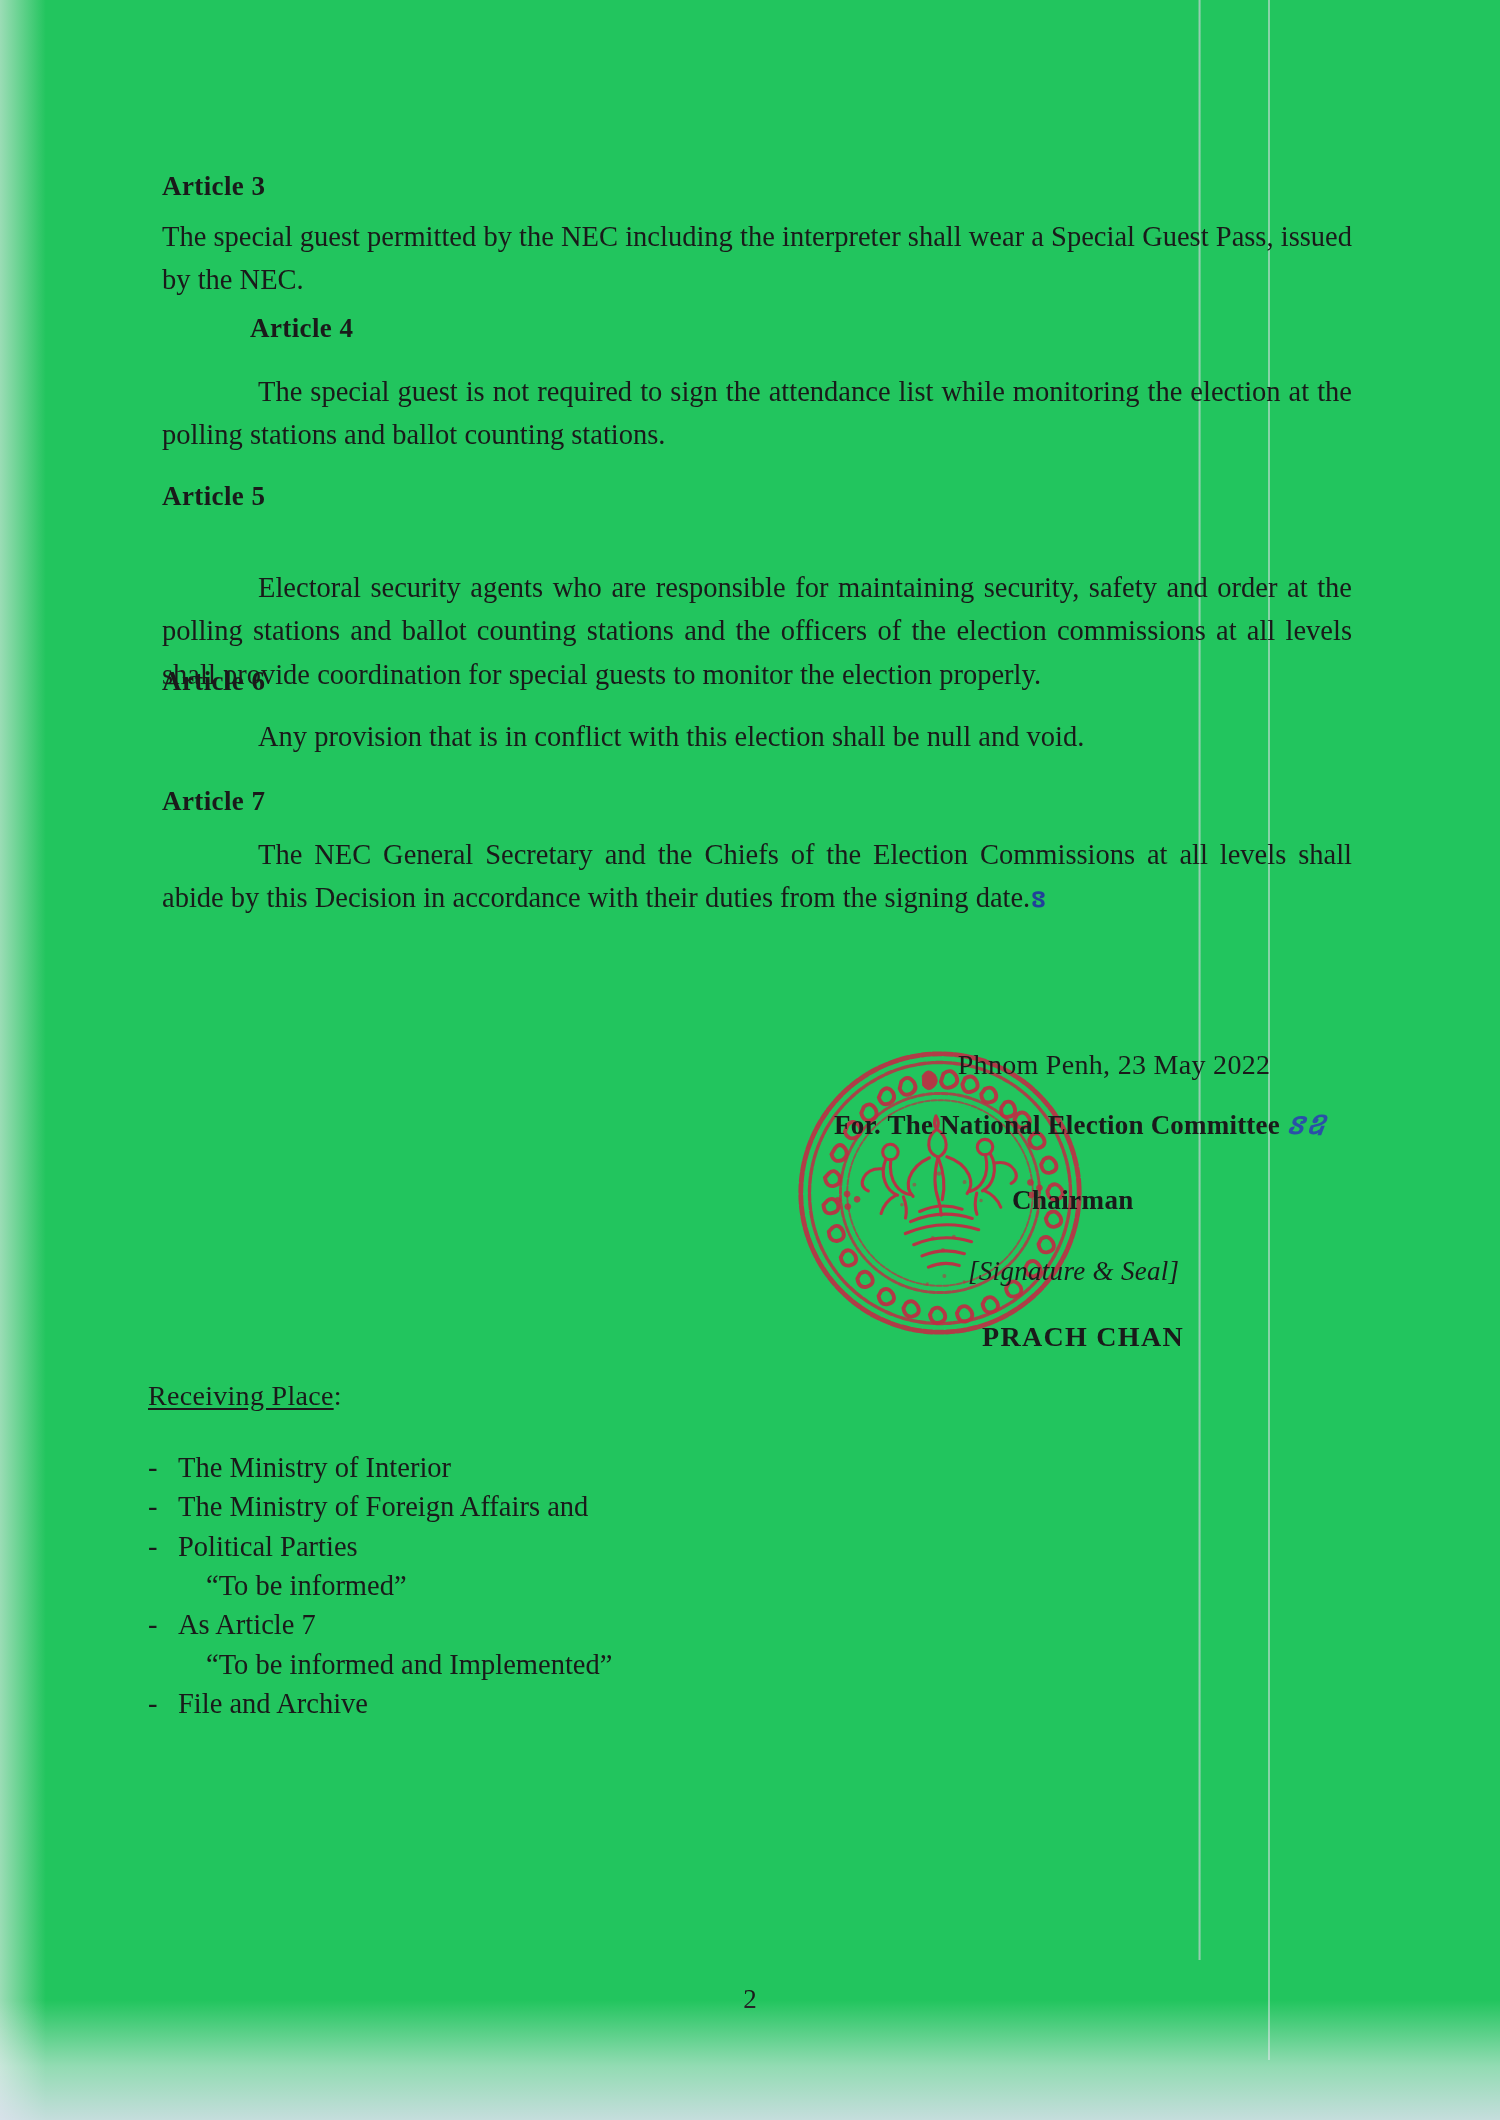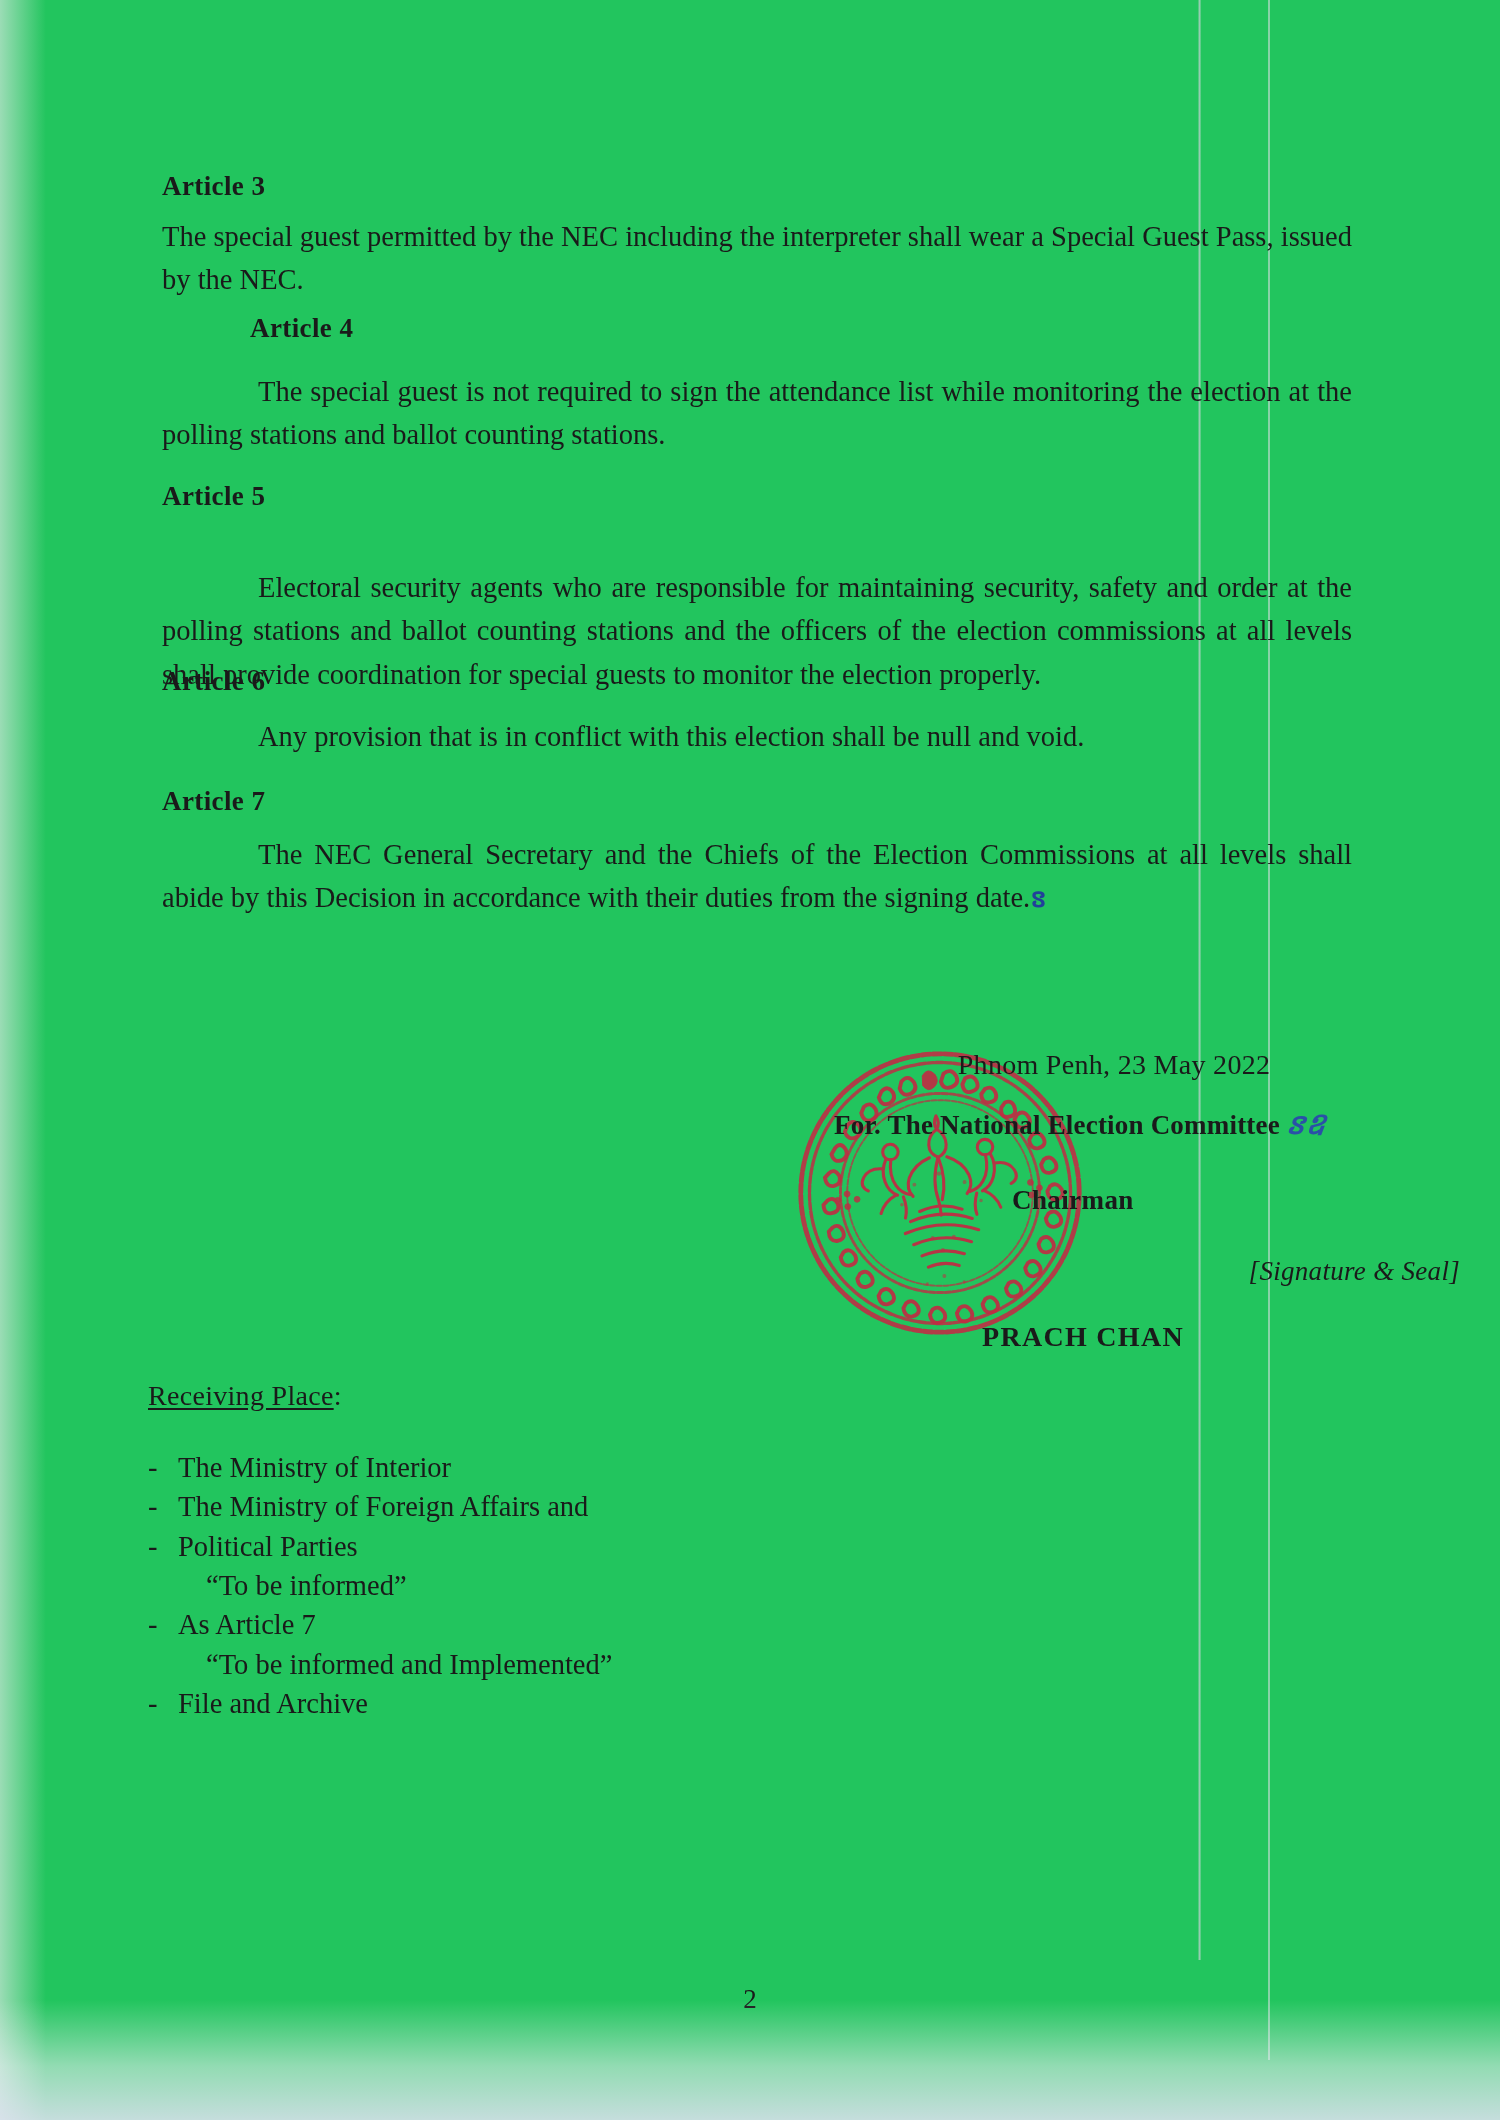--- a/index.html
+++ b/index.html
@@ -134,21 +134,20 @@
     font-weight: bold;
     margin-left: 252px;
     letter-spacing: 0.4px;
   }
   .sig-seal-note {
     margin-top: 40px;
     font-size: 27px;
     font-style: italic;
     margin-left: 208px;
     letter-spacing: 0.3px;
-    text-align: right;
   }
   .sig-name {
     margin-top: 34px;
     font-size: 28px;
     font-weight: bold;
     margin-left: 222px;
     letter-spacing: 1.3px;
   }
 
   

